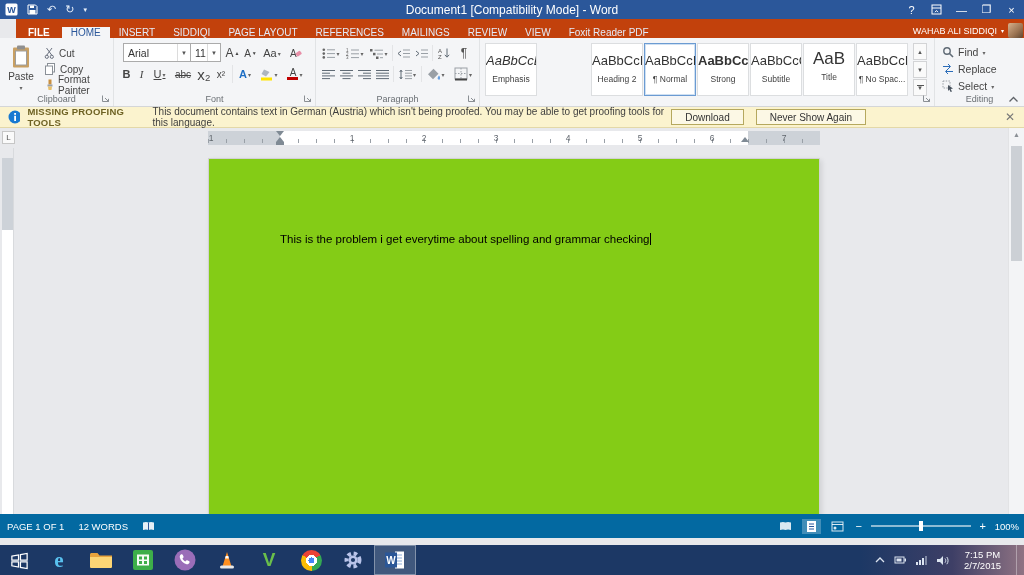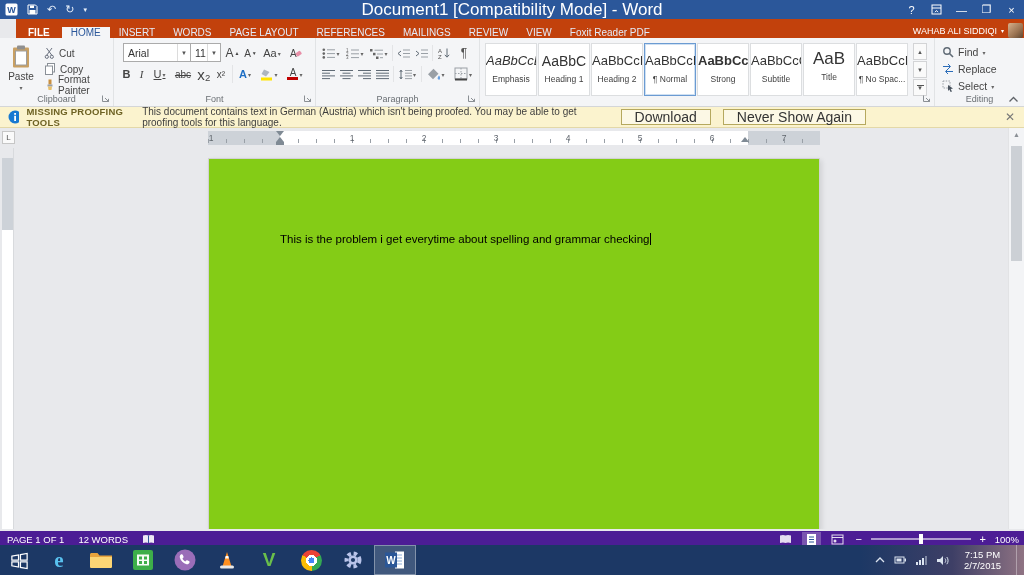--- a/index.html
+++ b/index.html
@@ -7,21 +7,21 @@
   svg{display:block}
   svg text{font-family:"Liberation Sans",sans-serif}
   .screen{position:relative;width:1024px;height:575px;overflow:hidden;background:#e8e9ec;
           font-family:"Liberation Sans",sans-serif;font-size:11px;color:#222;margin:0 auto}
 
   
   .titlebar{position:absolute;left:0;top:0;width:100%;height:19px;background:#2b579a;color:#fff;
             display:flex;align-items:center}
   .qa{display:flex;align-items:center;gap:9px;padding-left:5px}
   .qa .glyph{font-size:11px;line-height:19px;color:#eaf1fb}
-  .title-center{position:absolute;left:0;right:0;text-align:center;font-size:17px;color:#fff;pointer-events:none}
+  .title-center{position:absolute;left:0;right:0;text-align:center;font-size:12px;color:#fff;pointer-events:none}
   .win-controls{margin-left:auto;display:flex;align-items:center}
   .win-btn{width:25px;height:19px;display:flex;align-items:center;justify-content:center;font-size:11px;color:#fff}
 
   
   .tabrow{position:absolute;top:19px;left:16px;width:100%;height:19px;background:#c2410c;display:flex;align-items:flex-end}
   .tab{padding:0 9px;display:flex;align-items:center;font-size:10px;color:#e3ebf8;white-space:nowrap}
   .tab.active{background:#f4f5f7;color:#2b579a}
   .tab.file{color:#fff;font-weight:bold;padding:0 12px}
   .account{margin-left:auto;display:flex;align-items:center;gap:4px;padding-right:17px;font-size:9px;color:#fff}
   .avatar{width:15px;height:15px;background:linear-gradient(135deg,#d8b18b 0%,#9a7352 60%,#5f4630 100%);border-radius:2px}
@@ -55,21 +55,21 @@
            align-items:center;justify-content:center;font-size:6px;color:#555;flex-direction:column;line-height:4px}
 
   
   .ed-row{position:absolute;left:7px;display:flex;align-items:center;gap:4px;font-size:10.5px;color:#444;height:14px}
 
   
   .banner{position:absolute;top:107px;left:0;width:100%;height:21px;background:#fbf3ce;border-bottom:1px solid #e3d8a8;
           display:flex;align-items:center;padding:0 8px;gap:7px;font-size:10px;color:#3e3e3e}
   .btitle{font-weight:bold;color:#6e6224;font-size:9.5px;letter-spacing:.2px}
   .bbtns{margin-left:auto;margin-right:150px;display:flex;gap:12px}
-  .bbtn{height:16px;padding:0 13px;border:1px solid #b5a85e;background:#fcf8e5;font-size:14px;color:#333;
+  .bbtn{height:16px;padding:0 13px;border:1px solid #b5a85e;background:#fcf8e5;font-size:10px;color:#333;
         display:flex;align-items:center;white-space:nowrap}
   .bclose{position:absolute;right:9px;top:3px;color:#777;font-size:12px;line-height:14px}
 
   
   .docarea{position:absolute;top:128px;left:0;width:100%;height:401px;background:#e8e9ec;overflow:hidden}
   .tabsel{position:absolute;left:2px;top:3px;width:13px;height:13px;background:#fafafa;border:1px solid #c6c6c6;
           font-size:8px;color:#555;display:flex;align-items:center;justify-content:center}
   .ruler-band{position:absolute;top:3px;height:14px}
   .rnum{position:absolute;top:5px;transform:translateX(-50%);font-size:8.5px;color:#60666d}
   .ticks{position:absolute;left:208px;top:11px;width:612px;height:4px;
@@ -81,21 +81,21 @@
           background:linear-gradient(to bottom,#e8e9ec 0 10px,#cdd2d8 10px 82px,#ffffff 82px 100%);border-right:1px solid #d8dadd}
   .page{position:absolute;left:208px;top:30px;width:612px;height:372px;background:#84cc16;border:1px solid #d2d2d2;
         border-bottom:none;box-shadow:2px 2px 5px rgba(0,0,0,.10)}
   .doc-text{position:absolute;left:71px;top:74px;font-size:11.5px;color:#000;white-space:nowrap}
   .caret-bar{display:inline-block;width:1px;height:12px;background:#000;vertical-align:-2px;margin-left:1px}
   .vscroll{position:absolute;right:0;top:0;width:16px;height:100%;background:#f3f4f6;border-left:1px solid #e2e3e5}
   .sarrow{position:absolute;left:0;top:3px;width:15px;text-align:center;font-size:7px;color:#8b9096}
   .vthumb{position:absolute;left:2px;top:18px;width:11px;height:115px;background:#ccd0d5}
 
   
-  .statusbar{position:absolute;top:531px;left:0;width:100%;height:16px;background:#4c1d95;color:#fff;
+  .statusbar{position:absolute;top:514px;left:0;width:100%;height:24px;background:#0369a1;color:#fff;
              display:flex;align-items:center;font-size:9.5px}
   .sb-left{display:flex;align-items:center;gap:14px;padding-left:7px}
   .sb-right{margin-left:auto;display:flex;align-items:center;gap:7px;padding-right:5px}
   .viewbtn{width:19px;height:15px;display:flex;align-items:center;justify-content:center}
   .viewbtn.active{background:rgba(255,255,255,.25)}
   .zoom-track{position:relative;width:100px;height:2px;background:rgba(255,255,255,.55)}
   .zoom-thumb{position:absolute;left:48px;top:-4px;width:4px;height:10px;background:#fff}
   .zoom-btn{font-size:11px;width:10px;text-align:center}
 
   
@@ -154,21 +154,21 @@
     <div class="tab file">
         <span>FILE</span>
       </div>
     <div class="tab active">
         <span>HOME</span>
       </div>
     <div class="tab">
         <span>INSERT</span>
       </div>
     <div class="tab">
-        <span>WORDS</span>
+        <span>SIDDIQI</span>
       </div>
     <div class="tab">
         <span>PAGE LAYOUT</span>
       </div>
     <div class="tab">
         <span>REFERENCES</span>
       </div>
     <div class="tab">
         <span>MAILINGS</span>
       </div>
@@ -430,24 +430,20 @@
       <svg class="launcher">
         <path d="M1.5 1.5v6h6" fill="none" stroke="#8a8f94"></path>
           <path d="M4 4l3.5 3.5M7.5 4.8V7.5H4.8" fill="none" stroke="#8a8f94"></path>
       </svg>
     </div>
 
     <div class="rgroup" style="left:480px;width:455px">
       <div class="style-item" style="left:5px">
         <span class="pv pv-em">AaBbCcL</span>
         <span class="nm">Emphasis</span>
-      </div>
-      <div class="style-item" style="left:58px">
-        <span class="pv pv-h1">AaBbC</span>
-        <span class="nm">Heading 1</span>
       </div>
       <div class="style-item" style="left:111px">
         <span class="pv pv-h2">AaBbCcI</span>
         <span class="nm">Heading 2</span>
       </div>
       <div class="style-item sel" style="left:164px">
         <span class="pv">AaBbCcI</span>
         <span class="nm">¶ Normal</span>
       </div>
       <div class="style-item" style="left:217px">

